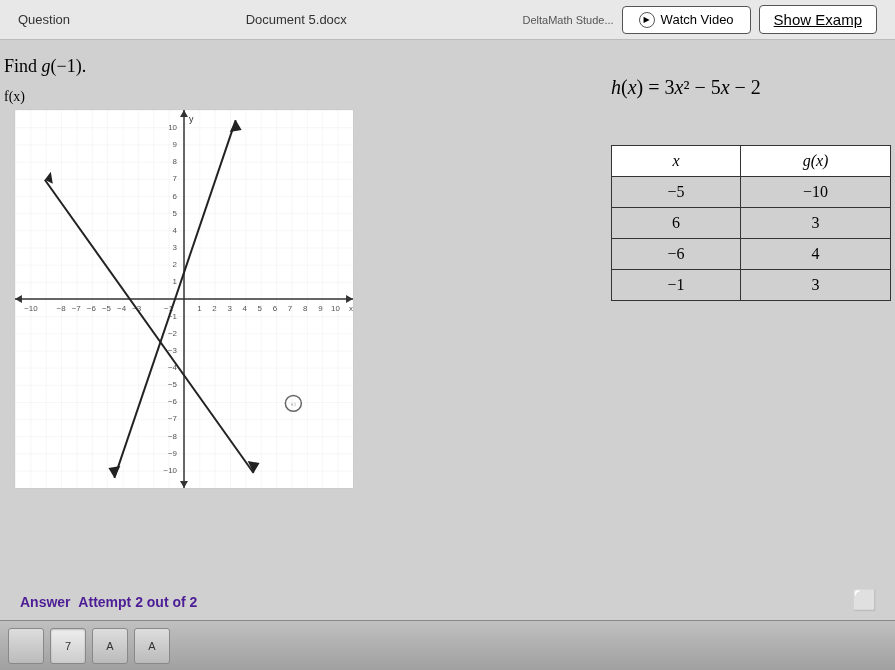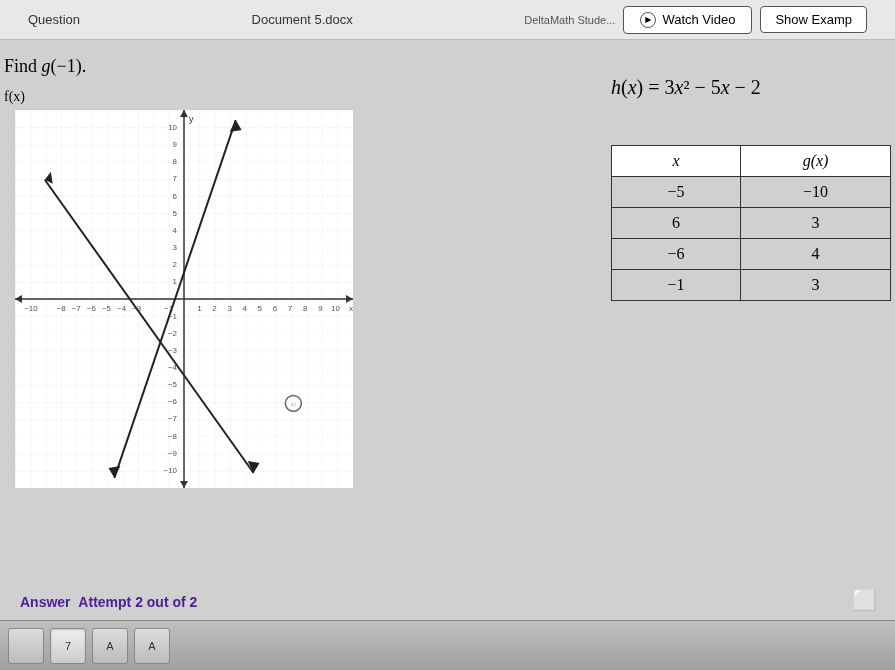--- a/index.html
+++ b/index.html
@@ -12,21 +12,21 @@
       position: relative;
     }
 
     
     .top-bar {
       display: flex;
       align-items: center;
       justify-content: space-between;
       background: #e8e8e8;
       border-bottom: 1px solid #bbb;
-      padding: 6px 28px;
+      padding: 6px 18px;
       height: 40px;
     }
     .top-bar-left {
       font-size: 13px;
       color: #333;
       font-family: Arial, sans-serif;
     }
     .top-bar-center {
       font-size: 13px;
       color: #333;
@@ -57,23 +57,24 @@
       display: flex;
       align-items: center;
       justify-content: center;
       font-size: 8px;
     }
     .show-example-btn {
       background: white;
       border: 1.5px solid #555;
       border-radius: 4px;
       padding: 5px 14px;
-      font-size: 13px;
+      font-size: 15px;
       cursor: pointer;
       font-family: Arial, sans-serif;
+      text-decoration: underline;
     }
     .deltamath-label {
       font-size: 11px;
       color: #555;
       font-family: Arial, sans-serif;
     }
 
     
     .main-content {
       display: flex;

